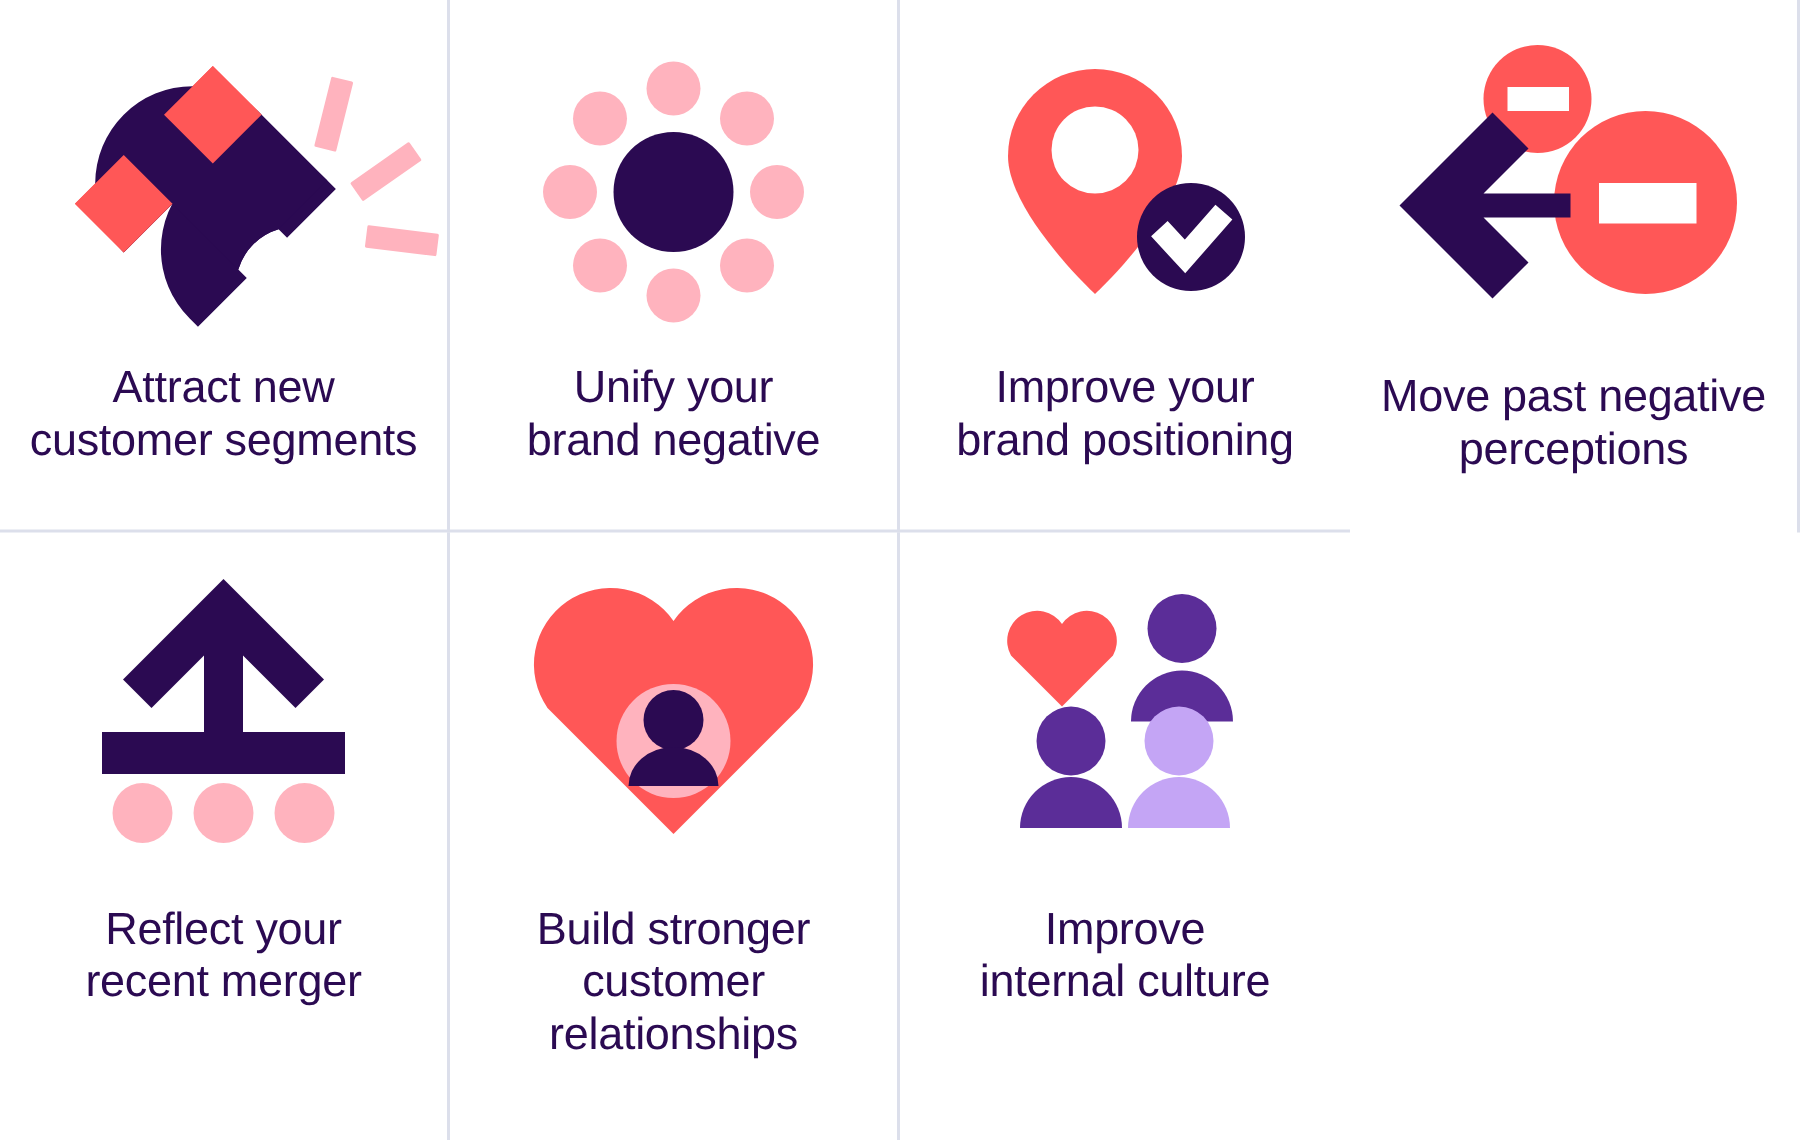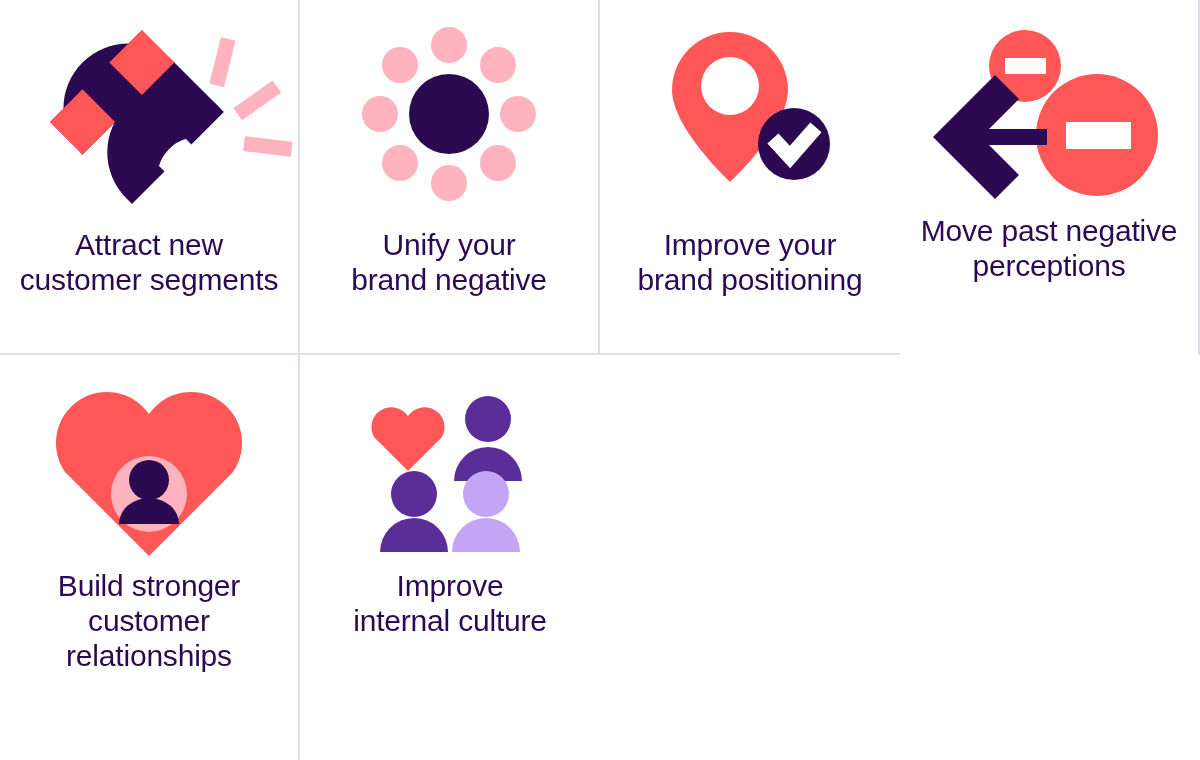--- a/index.html
+++ b/index.html
@@ -15,41 +15,42 @@
     grid-template-columns:300px 300px 300px 300px;
     grid-template-rows:355px 405px;
   }
   .cell {
     position:relative;
     display:flex;
     flex-direction:column;
     align-items:center;
     border-right:2px solid #dcdfeb;
     border-bottom:2px solid #dcdfeb;
+    padding-top:14px;
   }
   .cell.col4 { border-right:none; }
   .cell.row2 { border-bottom:none; padding-top:18px; }
   .icon-wrap {
     height:228px;
     display:flex;
     align-items:center;
     justify-content:center;
     width:100%;
   }
   .cell.row2 .icon-wrap { height:196px; }
   .label {
     color:#2B0A52;
     font-size:30px;
     line-height:1.16;
     text-align:center;
     letter-spacing:-0.2px;
     padding:0 6px;
     white-space:pre-line;
   }
-  .cell.row2 .label { }
+  .cell.row2 .label { margin-top:34px; }
   svg { display:block; overflow:visible; }
 </style>
 </head>
 <body>
 
 <div id="grid">
 
   <div class="cell col1 row1">
     <div class="icon-wrap">
       <svg width="220" height="200" viewBox="0 0 220 200">
@@ -109,20 +110,33 @@
         <rect x="76" y="32" width="41" height="16" fill="#ffffff"></rect>
         <circle cx="168" cy="109" r="61" fill="#FF5757"></circle>
         <rect x="137" y="96" width="65" height="27" fill="#ffffff"></rect>
         <path d="M4 111 L66 49 L90 73 L60 103 L118 103 L118 119 L60 119 L90 149 L66 173 Z" fill="#2B0A52"></path>
       </svg>
     </div>
     <div class="label">Move past negative
 perceptions</div>
   </div>
 
+  <div class="cell col2 row2">
+    <div class="icon-wrap">
+      <svg width="170" height="175" viewBox="0 0 170 175">
+        <path d="M85 2 L152 69 L133 88 L98 53 L98 104 L72 104 L72 53 L37 88 L18 69 Z" fill="#2B0A52"></path>
+        <rect x="4" y="104" width="162" height="28" fill="#2B0A52"></rect>
+        <circle cx="31" cy="158" r="20" fill="#FFB3BE"></circle>
+        <circle cx="85" cy="158" r="20" fill="#FFB3BE"></circle>
+        <circle cx="139" cy="158" r="20" fill="#FFB3BE"></circle>
+      </svg>
+    </div>
+    <div class="label">Reflect your
+recent merger</div>
+  </div>
 
   <div class="cell col3 row2">
     <div class="icon-wrap">
       <svg width="184" height="175" viewBox="0 0 184 175">
         <path d="M92 172 L8 88 A48 48 0 0 1 92 30 A48 48 0 0 1 176 88 Z" fill="#FF5757"></path>
         <circle cx="92" cy="110" r="38" fill="#FFB3BE"></circle>
         <circle cx="92" cy="96" r="20" fill="#2B0A52"></circle>
         <path d="M62 140 A30 26 0 0 1 122 140 Z" fill="#2B0A52"></path>
       </svg>
     </div>

